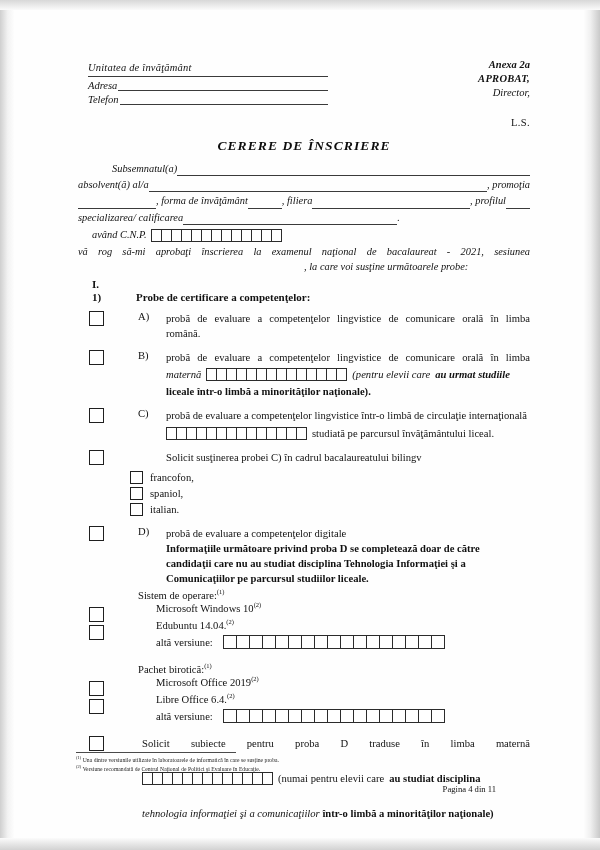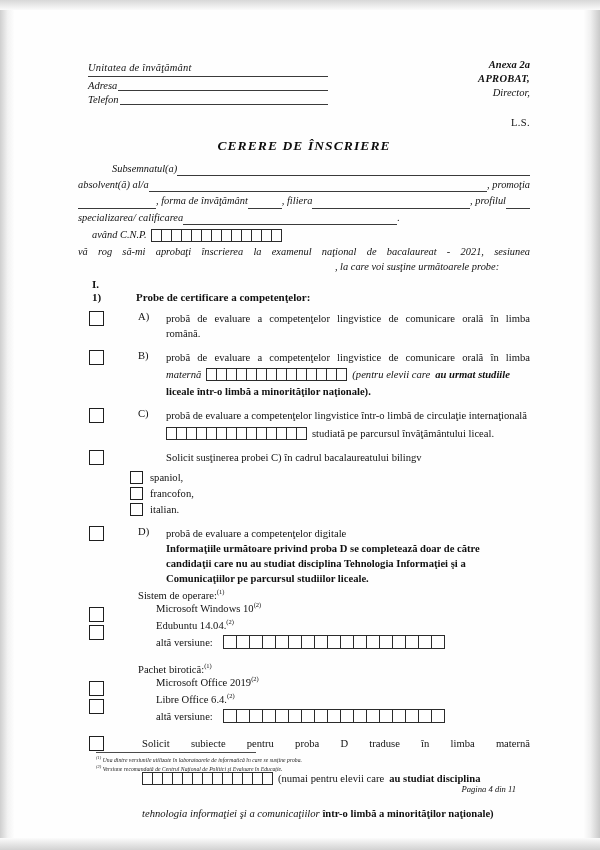--- a/index.html
+++ b/index.html
@@ -141,21 +141,21 @@
   .indent-2 { padding-left: 14px; }
   .justified {
     text-align: justify;
     text-align-last: justify;
     font-style: italic;
     font-size: 10.4px;
   }
   .rightline {
     display: flex;
     align-items: flex-end;
-    justify-content: center;
+    justify-content: flex-start;
     white-space: nowrap;
   }
 
   
   .cells {
     display: inline-flex;
     vertical-align: middle;
   }
   .cells .cell {
     width: 11px;
@@ -271,24 +271,23 @@
     padding-left: 78px;
     margin: 3px 0 2px 0;
     font-size: 10.6px;
     color: #111;
   }
   .alta-row .lb { margin-right: 10px; white-space: nowrap; }
 
   
   .footer {
     position: absolute;
-    left: 96px;
+    left: 76px;
     top: 752px;
     width: 430px;
-    font-style: italic;
   }
   .foot-rule {
     width: 160px;
     border-top: 1px solid #4a4a4a;
     margin-bottom: 2px;
   }
   .fnote {
     font-size: 5.6px;
     line-height: 1.5;
     color: #1b1b1b;
@@ -478,25 +477,25 @@
         <div class="chk"></div>
       </div>
       <div class="lettercol"></div>
       <div class="body">
         <div>Solicit susţinerea probei C) în cadrul bacalaureatului bilingv</div>
       </div>
     </div>
 
     <div class="sub-chk-row">
       <span class="chk sm"></span>
-      <span>spaniol,</span>
+      <span>francofon,</span>
     </div>
     <div class="sub-chk-row">
       <span class="chk sm"></span>
-      <span>francofon,</span>
+      <span>spaniol,</span>
     </div>
     <div class="sub-chk-row" style="margin-bottom:10px;">
       <span class="chk sm"></span>
       <span>italian.</span>
     </div>
 
     <div class="item" style="margin-bottom:2px;">
       <div class="chk-col">
         <div class="chk"></div>
       </div>

